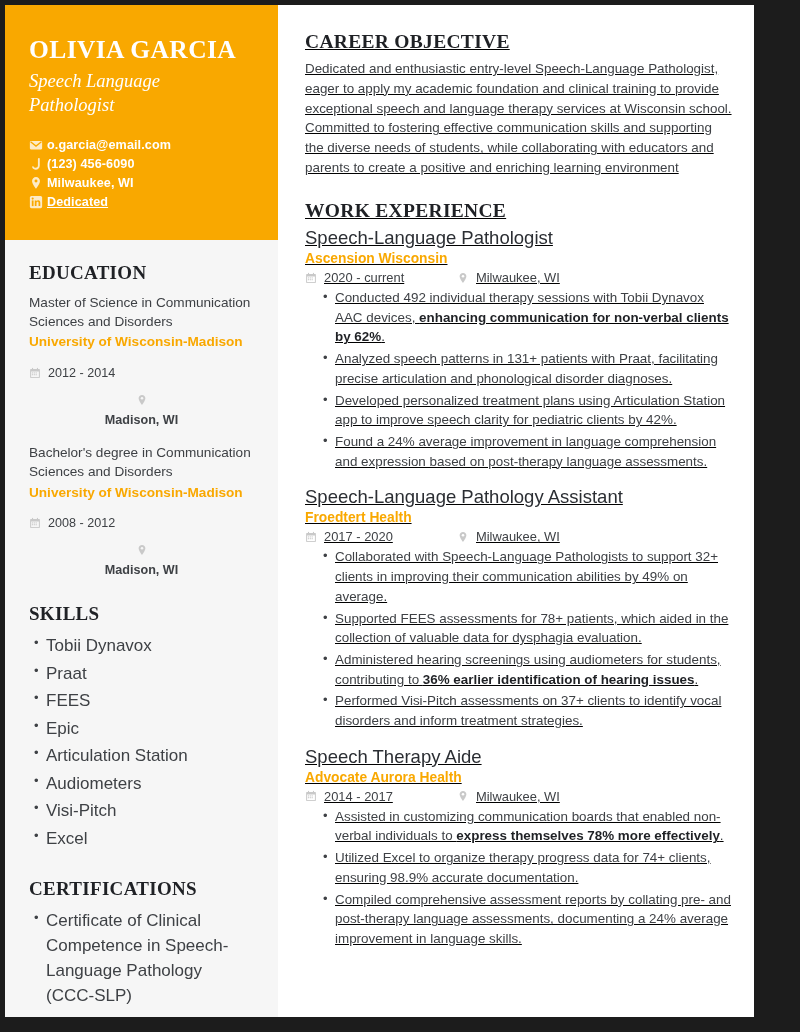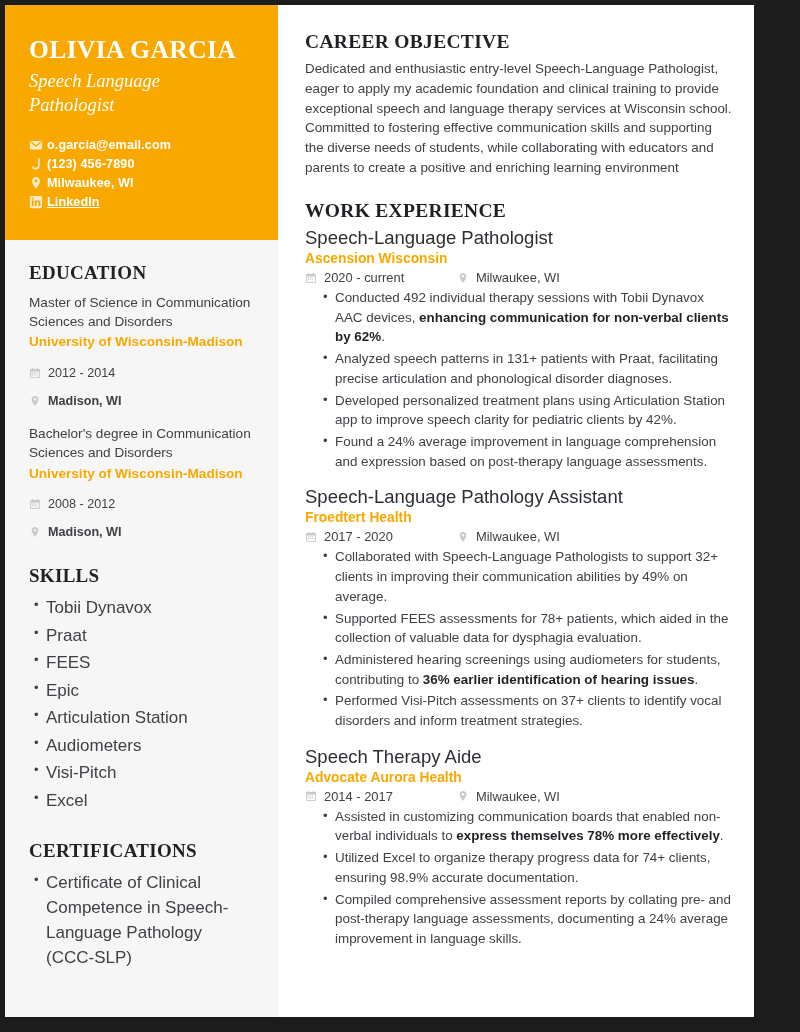--- a/index.html
+++ b/index.html
@@ -115,21 +115,21 @@
     margin-bottom: 3px;
   }
   .meta-row {
     display: flex;
     align-items: center;
     gap: 7px;
     font-size: 12.6px;
     color: #3e4145;
     margin-top: 14px;
   }
-  .meta-row.bold { font-weight: bold; }
+  .meta-row.bold { font-weight: bold; flex-direction: column; }
   .meta-row .ic {
     width: 12px;
     height: 12px;
     flex: 0 0 12px;
     display: flex;
     align-items: center;
     justify-content: center;
     color: #c9c9c9;
   }
   .meta-row .ic svg { display: block; }
@@ -154,20 +154,21 @@
     color: #3e4145;
     font-size: 13px;
   }
 
   
   .main {
     flex: 1;
     background: #ffffff;
     padding: 26px 22px 10px 27px;
     box-sizing: border-box;
+    text-decoration: underline;
   }
   .main-heading {
     font-family: "Liberation Serif", serif;
     font-weight: bold;
     font-size: 19.5px;
     color: #1f2125;
     letter-spacing: 0.3px;
     margin: 0 0 6px 0;
   }
   .objective-text {
@@ -255,41 +256,41 @@
               </svg>
           </span>
           <span>o.garcia@email.com</span>
         </li>
         <li class="contact-item">
           <span class="ic">
             <svg width="14" height="14" viewBox="0 0 16 16">
                 <path d="M11.5 1.2c-.7 0-1.3.6-1.3 1.3v7.3c0 1.5-1.2 2.6-2.6 2.6-1 0-1.9-.6-2.3-1.4-.2-.5-.9-.6-1.3-.3-.4.3-.5.9-.3 1.4.8 1.5 2.3 2.5 4 2.5 2.5 0 4.6-2.1 4.6-4.8V2.5c0-.7-.4-1.3-.8-1.3z" fill="#ffffff"></path>
               </svg>
           </span>
-          <span>(123) 456-7890</span>
+          <span>(123) 456-6090</span>
         </li>
         <li class="contact-item">
           <span class="ic">
             <svg width="14" height="14" viewBox="0 0 16 16">
                 <path d="M8 1.2c-2.5 0-4.5 2-4.5 4.5 0 3.3 4.5 8.8 4.5 8.8s4.5-5.5 4.5-8.8c0-2.5-2-4.5-4.5-4.5z" fill="#ffffff"></path>
                 <circle cx="8" cy="5.7" r="1.7" fill="#f9a800"></circle>
               </svg>
           </span>
           <span>Milwaukee, WI</span>
         </li>
         <li class="contact-item">
           <span class="ic">
             <svg width="14" height="14" viewBox="0 0 16 16">
                 <rect x="1" y="1" width="14" height="14" rx="1.8" fill="#ffffff"></rect>
                 <rect x="3.2" y="6.2" width="2" height="6.5" fill="#f9a800"></rect>
                 <circle cx="4.2" cy="4.1" r="1.2" fill="#f9a800"></circle>
                 <path d="M6.6 6.2h2v.9c.4-.7 1.1-1.1 2-1.1 1.5 0 2.3 1 2.3 2.8v3.9h-2V9.2c0-.9-.3-1.4-1.1-1.4-.7 0-1.2.5-1.2 1.5v3.4h-2z" fill="#f9a800"></path>
               </svg>
           </span>
-          <span class="contact-link">LinkedIn</span>
+          <span class="contact-link">Dedicated</span>
         </li>
       </ul>
     </div>
 
     <div class="side-body">
 
       <h2 class="side-heading">EDUCATION</h2>
 
       <div class="edu-entry">
         <div class="edu-degree">Master of Science in Communication Sciences and Disorders</div>

